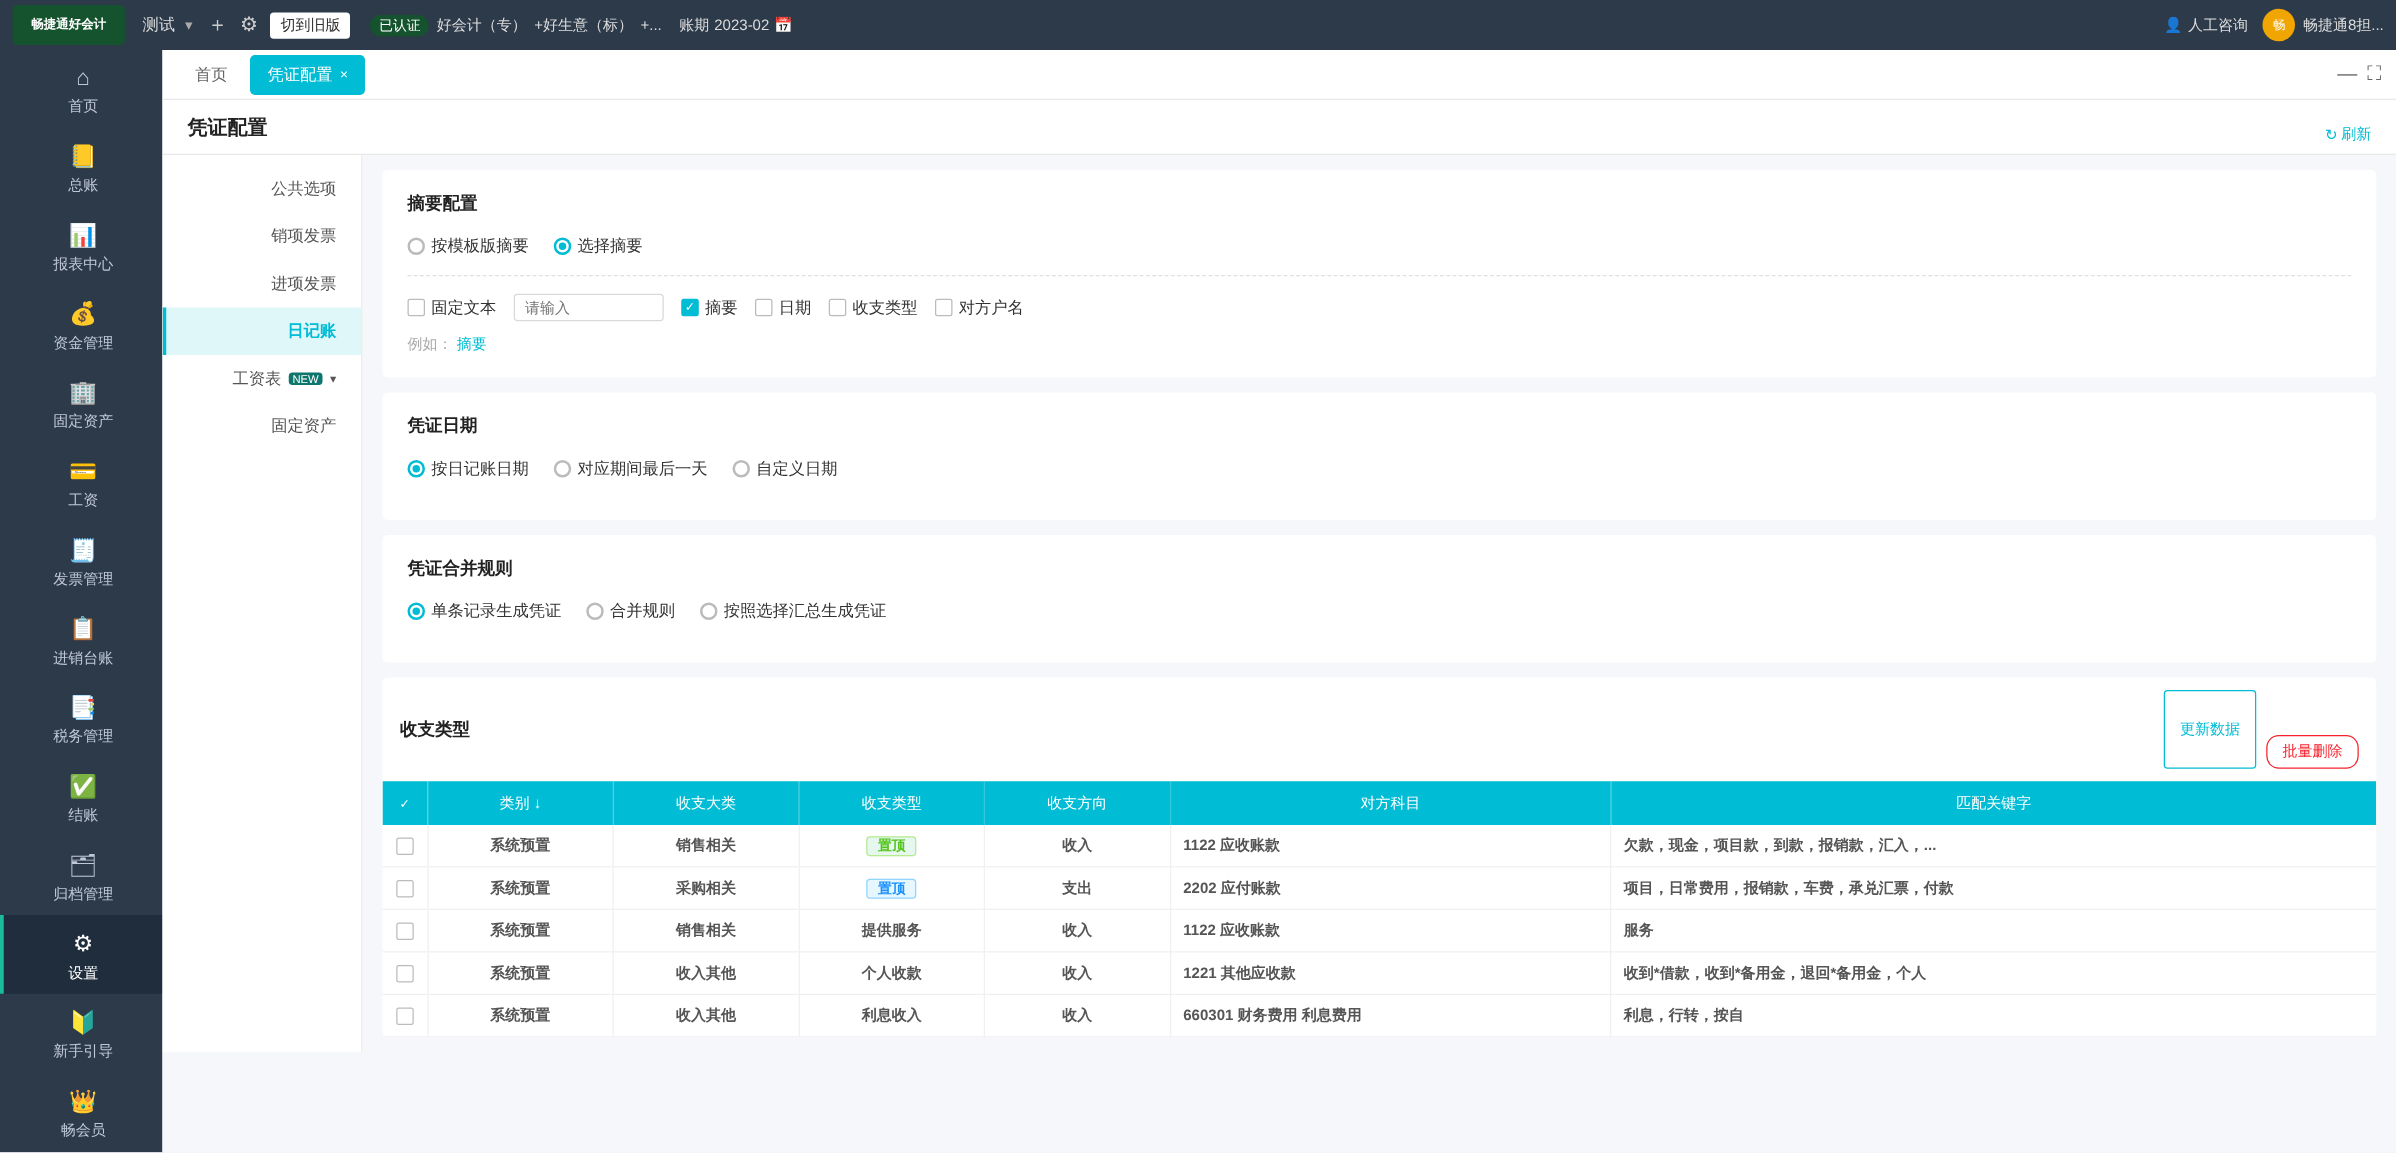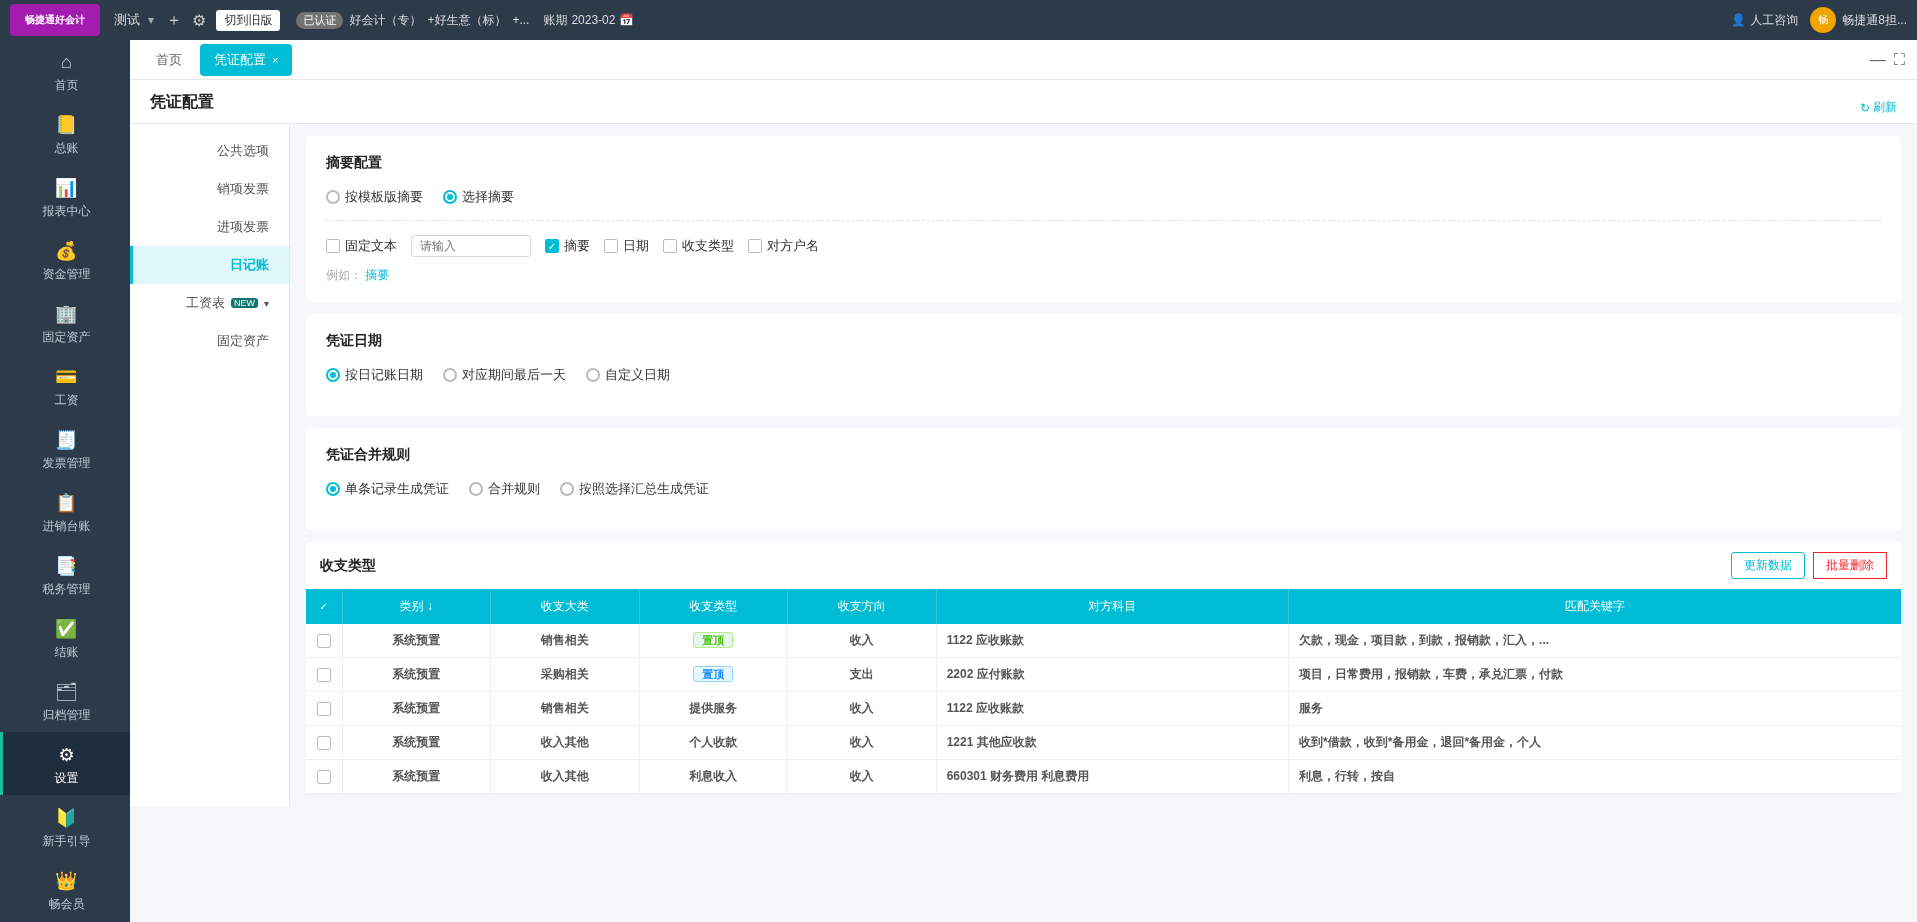--- a/index.html
+++ b/index.html
@@ -1,27 +1,27 @@
 <!DOCTYPE html>
 <html><head>
   <meta charset="utf-8">
   <style>
     * { box-sizing: border-box; margin: 0; padding: 0; }
     body { font-family: "Microsoft YaHei", "PingFang SC", sans-serif; font-size: 13px; background: #f0f2f5; color: #333; display: flex; flex-direction: column; height: 922px; overflow: hidden; }
 
     
     .top-bar { height: 40px; background: #2d3a4a; display: flex; align-items: center; padding: 0 10px; color: #fff; flex-shrink: 0; gap: 8px; }
-    .top-bar-logo { width: 90px; background: #a21caf; height: 32px; border-radius: 4px; display: flex; align-items: center; justify-content: center; font-size: 11px; color: #fff; font-weight: bold; flex-shrink: 0; }
+    .top-bar-logo { width: 90px; background: #14532d; height: 32px; border-radius: 4px; display: flex; align-items: center; justify-content: center; font-size: 11px; color: #fff; font-weight: bold; flex-shrink: 0; }
     .top-bar-title { font-size: 13px; color: #ddd; margin-left: 6px; }
     .top-bar-arrow { color: #aaa; font-size: 12px; cursor: pointer; }
     .top-bar-icons { display: flex; align-items: center; gap: 10px; margin-left: 4px; }
     .top-bar-icon-btn { color: #ccc; font-size: 16px; cursor: pointer; background: none; border: none; }
     .top-bar-switch-btn { background: #fff; color: #333; border: none; border-radius: 3px; padding: 2px 8px; font-size: 12px; cursor: pointer; }
     .top-bar-badges { display: flex; align-items: center; gap: 6px; margin-left: 8px; font-size: 12px; }
-    .badge-green { background: #737373; color: #fff; border-radius: 10px; padding: 1px 7px; font-size: 11px; }
+    .badge-green { background: #14532d; color: #fff; border-radius: 10px; padding: 1px 7px; font-size: 11px; }
     .badge-text { color: #ddd; font-size: 12px; }
     .top-bar-period { display: flex; align-items: center; gap: 4px; color: #ddd; font-size: 12px; margin-left: 6px; }
     .top-bar-right { margin-left: auto; display: flex; align-items: center; gap: 12px; }
     .top-bar-service { display: flex; align-items: center; gap: 4px; color: #ddd; font-size: 12px; cursor: pointer; }
     .top-bar-user { display: flex; align-items: center; gap: 6px; color: #ddd; font-size: 12px; cursor: pointer; }
     .avatar-circle { width: 26px; height: 26px; border-radius: 50%; background: #f0a500; display: flex; align-items: center; justify-content: center; font-size: 10px; color: #fff; }
 
     
     .main-layout { display: flex; flex: 1; overflow: hidden; }
 
@@ -87,21 +87,21 @@
 
     
     .section-divider { border: none; border-top: 1px dashed #e0e0e0; margin: 4px 0 14px; }
 
     
     .table-section { background: #fff; margin: 0 16px 12px; border-radius: 4px; overflow: hidden; }
     .table-header-row { display: flex; align-items: center; justify-content: space-between; padding: 10px 14px; }
     .table-section-title { font-size: 14px; font-weight: bold; color: #222; }
     .table-btn-group { display: flex; gap: 8px; }
     .btn-outline { border: 1px solid #00bcd4; color: #00bcd4; background: #fff; padding: 4px 12px; border-radius: 3px; font-size: 12px; cursor: pointer; }
-    .btn-outline-red { border: 1px solid #f5222d; color: #f5222d; background: #fff; padding: 4px 12px; border-radius: 0; font-size: 12px; cursor: pointer; }
+    .btn-outline-red { border: 1px solid #f5222d; color: #f5222d; background: #fff; padding: 4px 12px; border-radius: 10px; font-size: 12px; cursor: pointer; margin-top: 36px; }
 
     table { width: 100%; border-collapse: collapse; font-size: 12px; }
     thead tr { background: #00bcd4; color: #fff; }
     thead th { padding: 9px 10px; text-align: center; font-weight: normal; border-right: 1px solid rgba(255,255,255,0.2); }
     thead th:last-child { border-right: none; }
     tbody tr { border-bottom: 1px solid #f0f0f0; }
     tbody td { padding: 8px 10px; text-align: center; color: #555; border-right: 1px solid #f0f0f0; font-weight: bold; }
     tbody td:last-child { border-right: none; text-align: left; }
     .tag-green { background: #e6f7f0; color: #52c41a; border: 1px solid #b7eb8f; border-radius: 3px; padding: 1px 8px; font-size: 11px; cursor: pointer; }
     .tag-blue { background: #e6f7ff; color: #1890ff; border: 1px solid #91d5ff; border-radius: 3px; padding: 1px 8px; font-size: 11px; cursor: pointer; }

